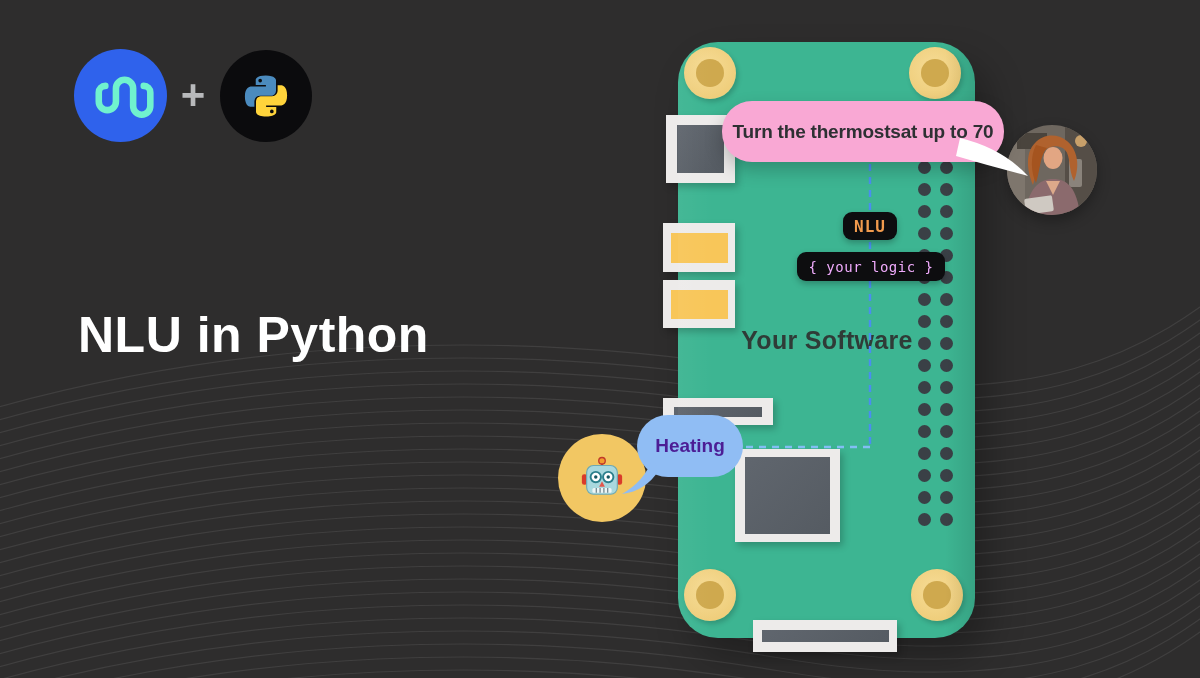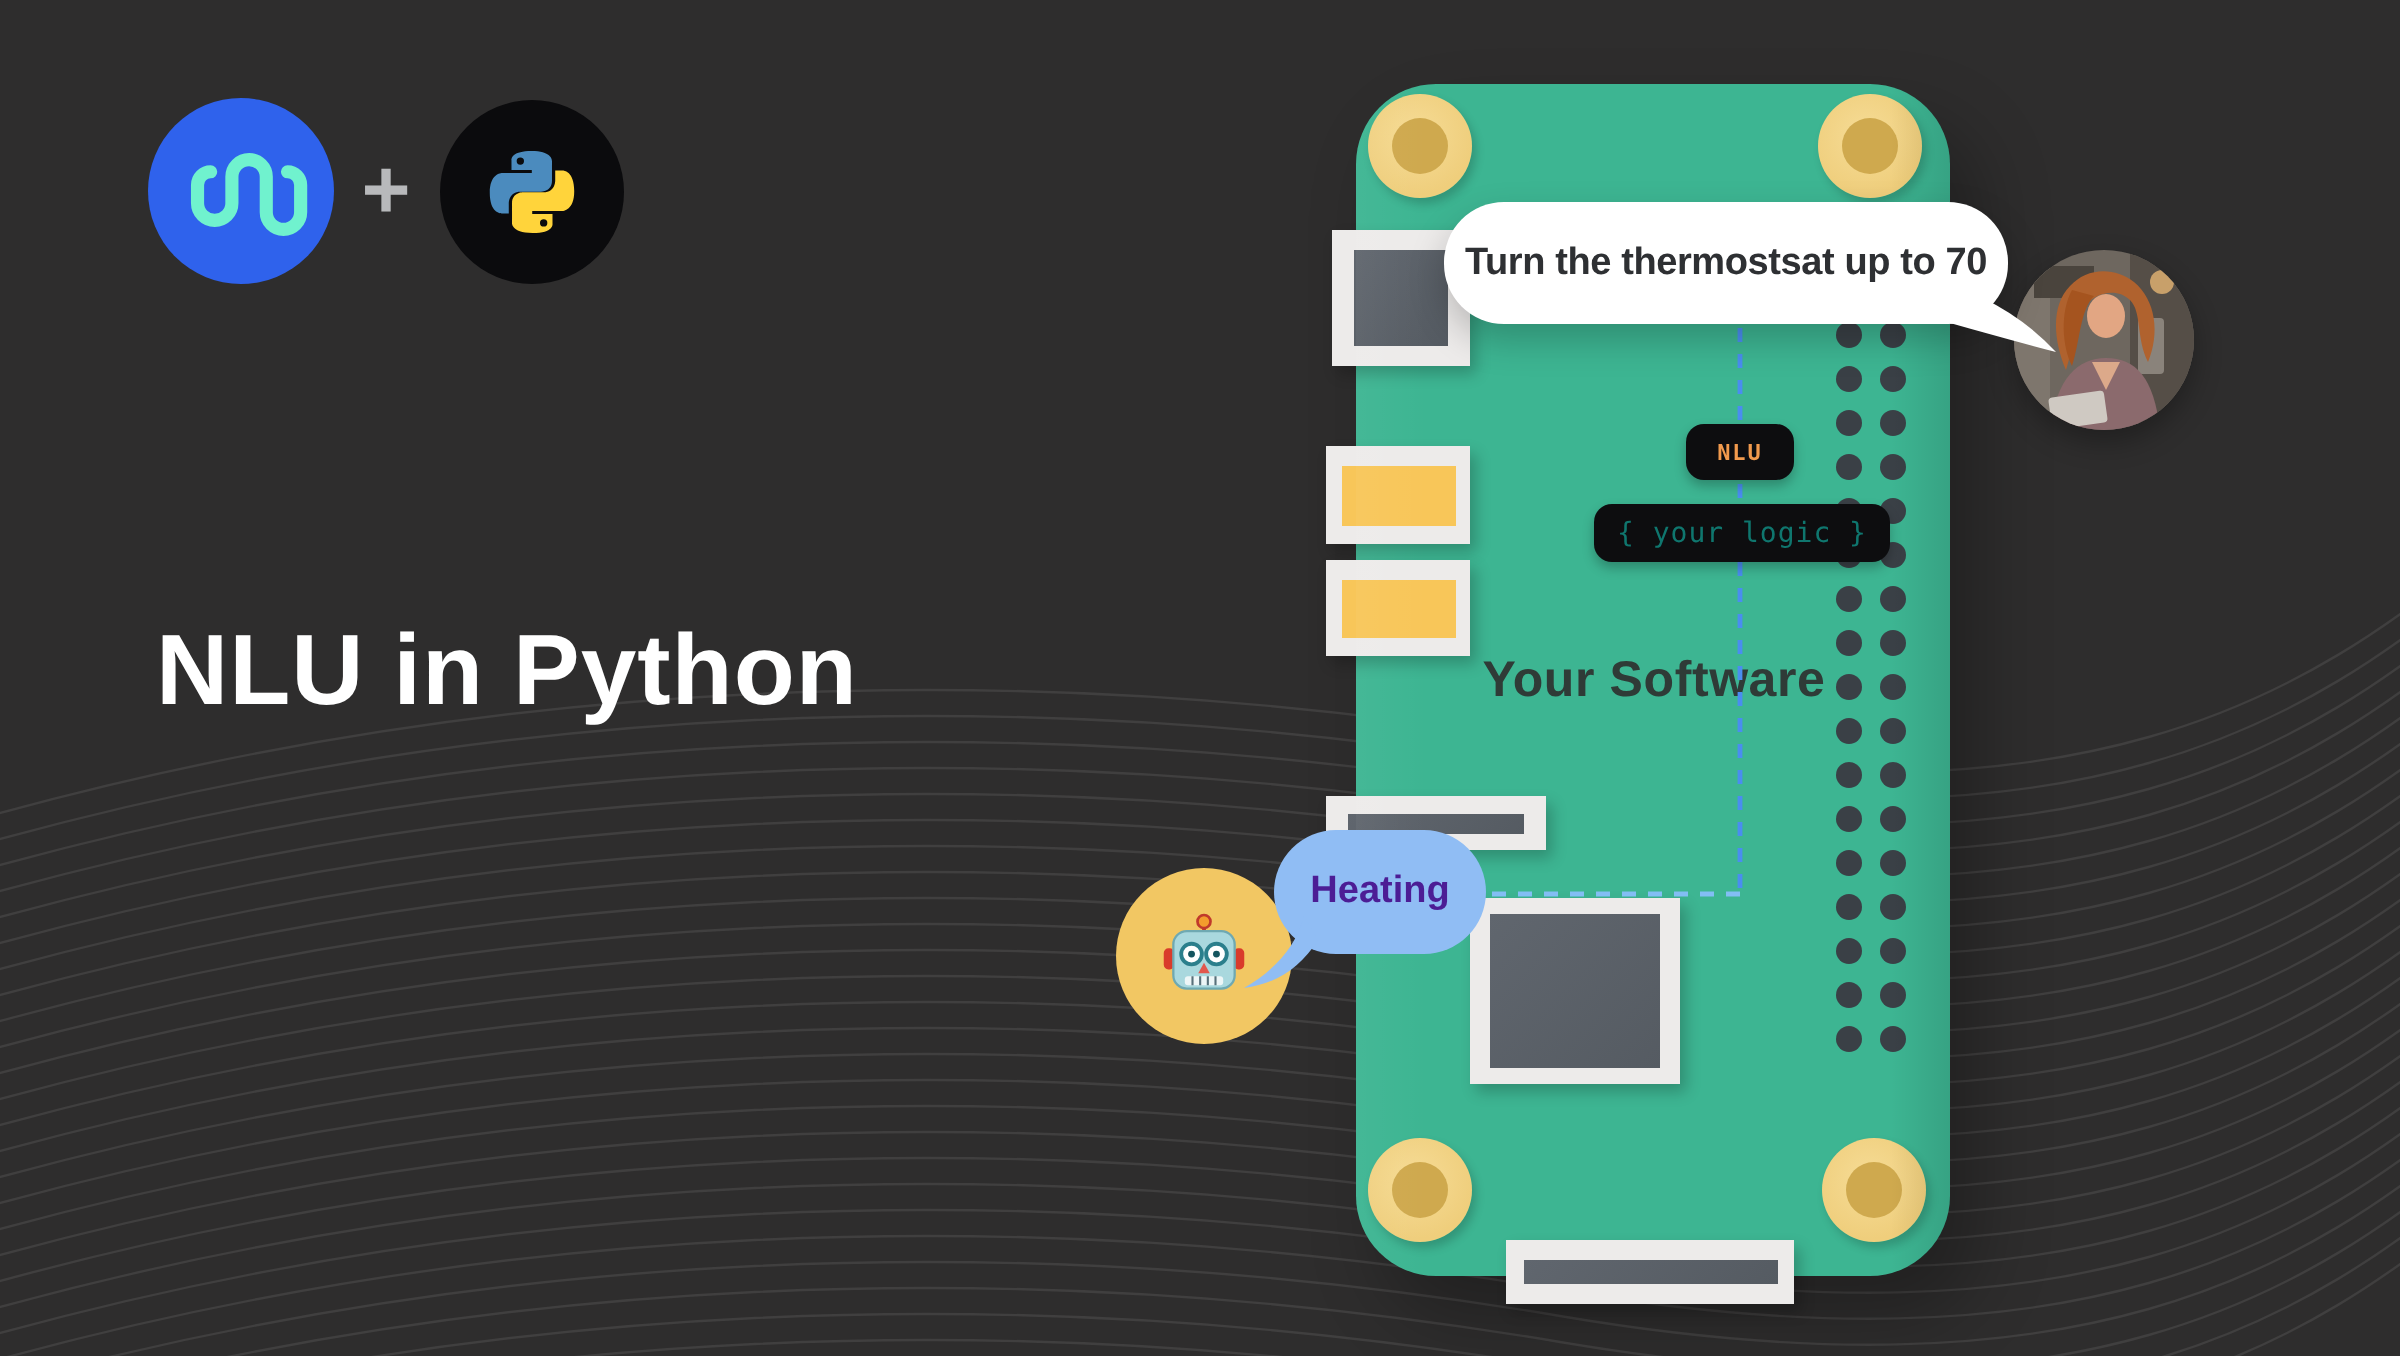--- a/index.html
+++ b/index.html
@@ -41,26 +41,26 @@
         grid-template-columns:13px 13px;gap:9px 9px;}
   .pin{width:13px;height:13px;border-radius:50%;background:#3A4046;}
 
   
   #flow{position:absolute;inset:0;z-index:4;pointer-events:none;}
 
   
   .badge{position:absolute;z-index:5;background:#0D0D0F;border-radius:9px;
          display:flex;align-items:center;justify-content:center;
          font-family:"DejaVu Sans Mono",monospace;box-shadow:0 3px 6px rgba(0,0,0,.25);}
-  #nlu-badge{left:843px;top:212px;width:54px;height:28px;color:#F19A4D;font-size:11px;font-weight:bold;letter-spacing:1px;}
-  #logic-badge{left:797px;top:252px;width:148px;height:29px;color:#0f766e;font-size:14px;letter-spacing:.5px;}
+  #nlu-badge{left:843px;top:212px;width:54px;height:28px;color:#F19A4D;font-size:16px;font-weight:bold;letter-spacing:1px;}
+  #logic-badge{left:797px;top:252px;width:148px;height:29px;color:#f0abfc;font-size:14px;letter-spacing:.5px;}
 
   
   #user-bubble{position:absolute;left:722px;top:101px;width:282px;height:61px;z-index:7;
-         background:#ffffff;border-radius:30px;display:flex;align-items:center;justify-content:center;
+         background:#f9a8d4;border-radius:30px;display:flex;align-items:center;justify-content:center;
          box-shadow:0 8px 18px rgba(0,0,0,.22);}
   #user-bubble span{color:#2E3033;font-size:19px;font-weight:bold;letter-spacing:-.2px;white-space:nowrap;}
   #user-bubble-tail{position:absolute;left:938px;top:128px;z-index:7;}
   #avatar{position:absolute;left:1007px;top:125px;width:90px;height:90px;border-radius:50%;
           overflow:hidden;z-index:6;box-shadow:0 6px 14px rgba(0,0,0,.3);}
 
   
   #robot-circle{position:absolute;left:558px;top:434px;width:88px;height:88px;border-radius:50%;
           background:#F2C763;z-index:2;display:flex;align-items:center;justify-content:center;}
   #heating-bubble{position:absolute;left:637px;top:415px;width:106px;height:62px;z-index:5;

